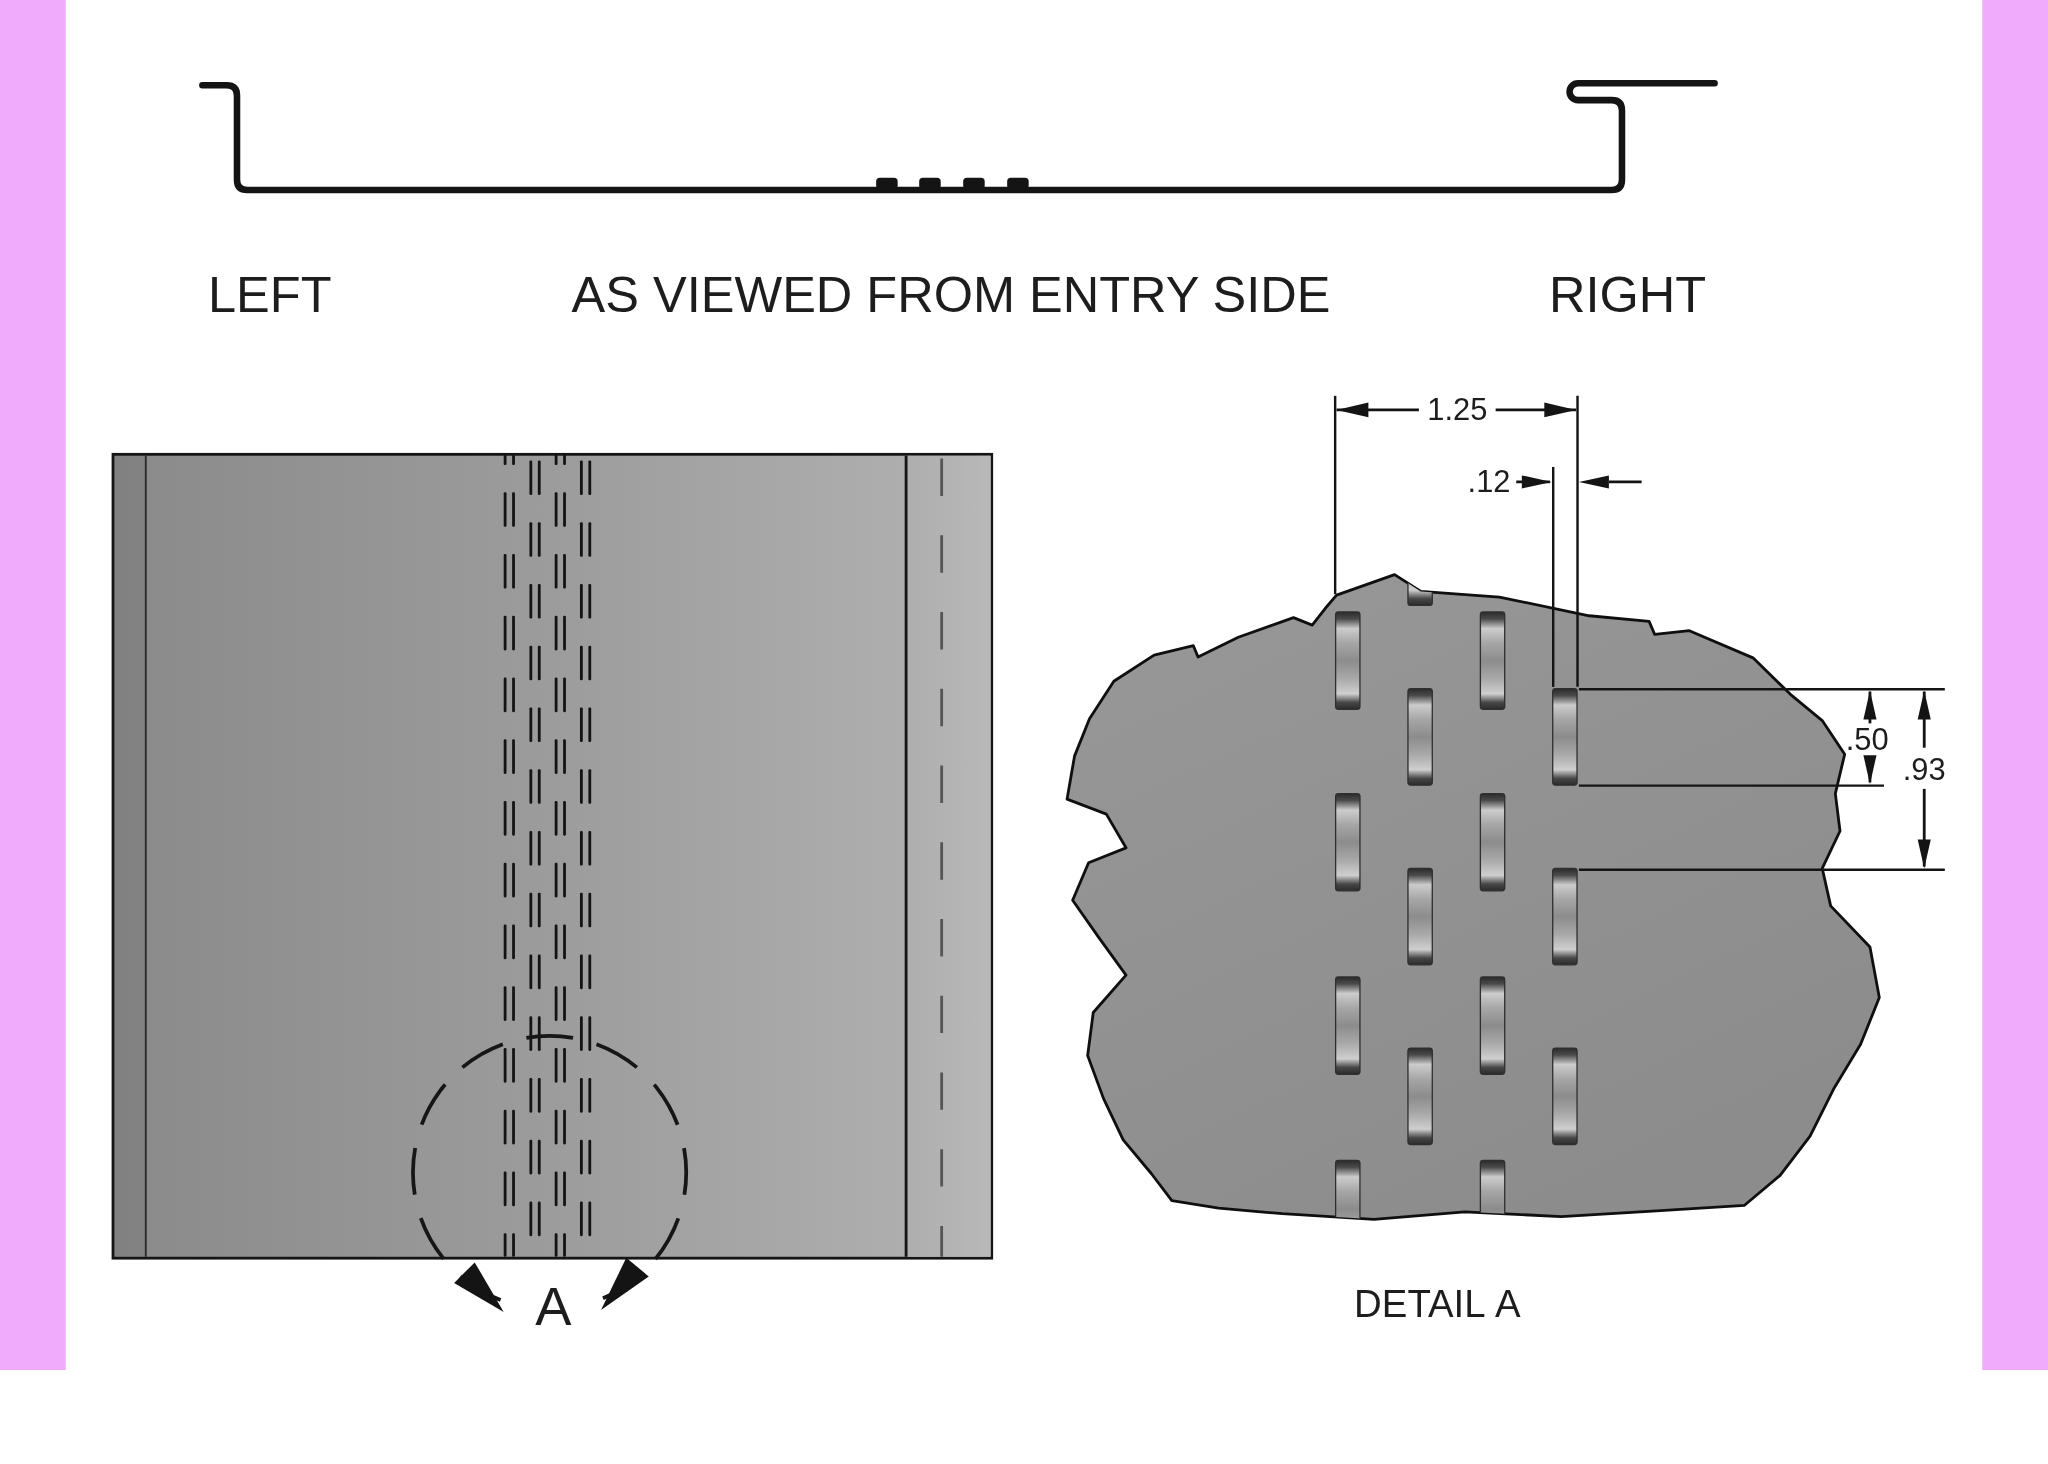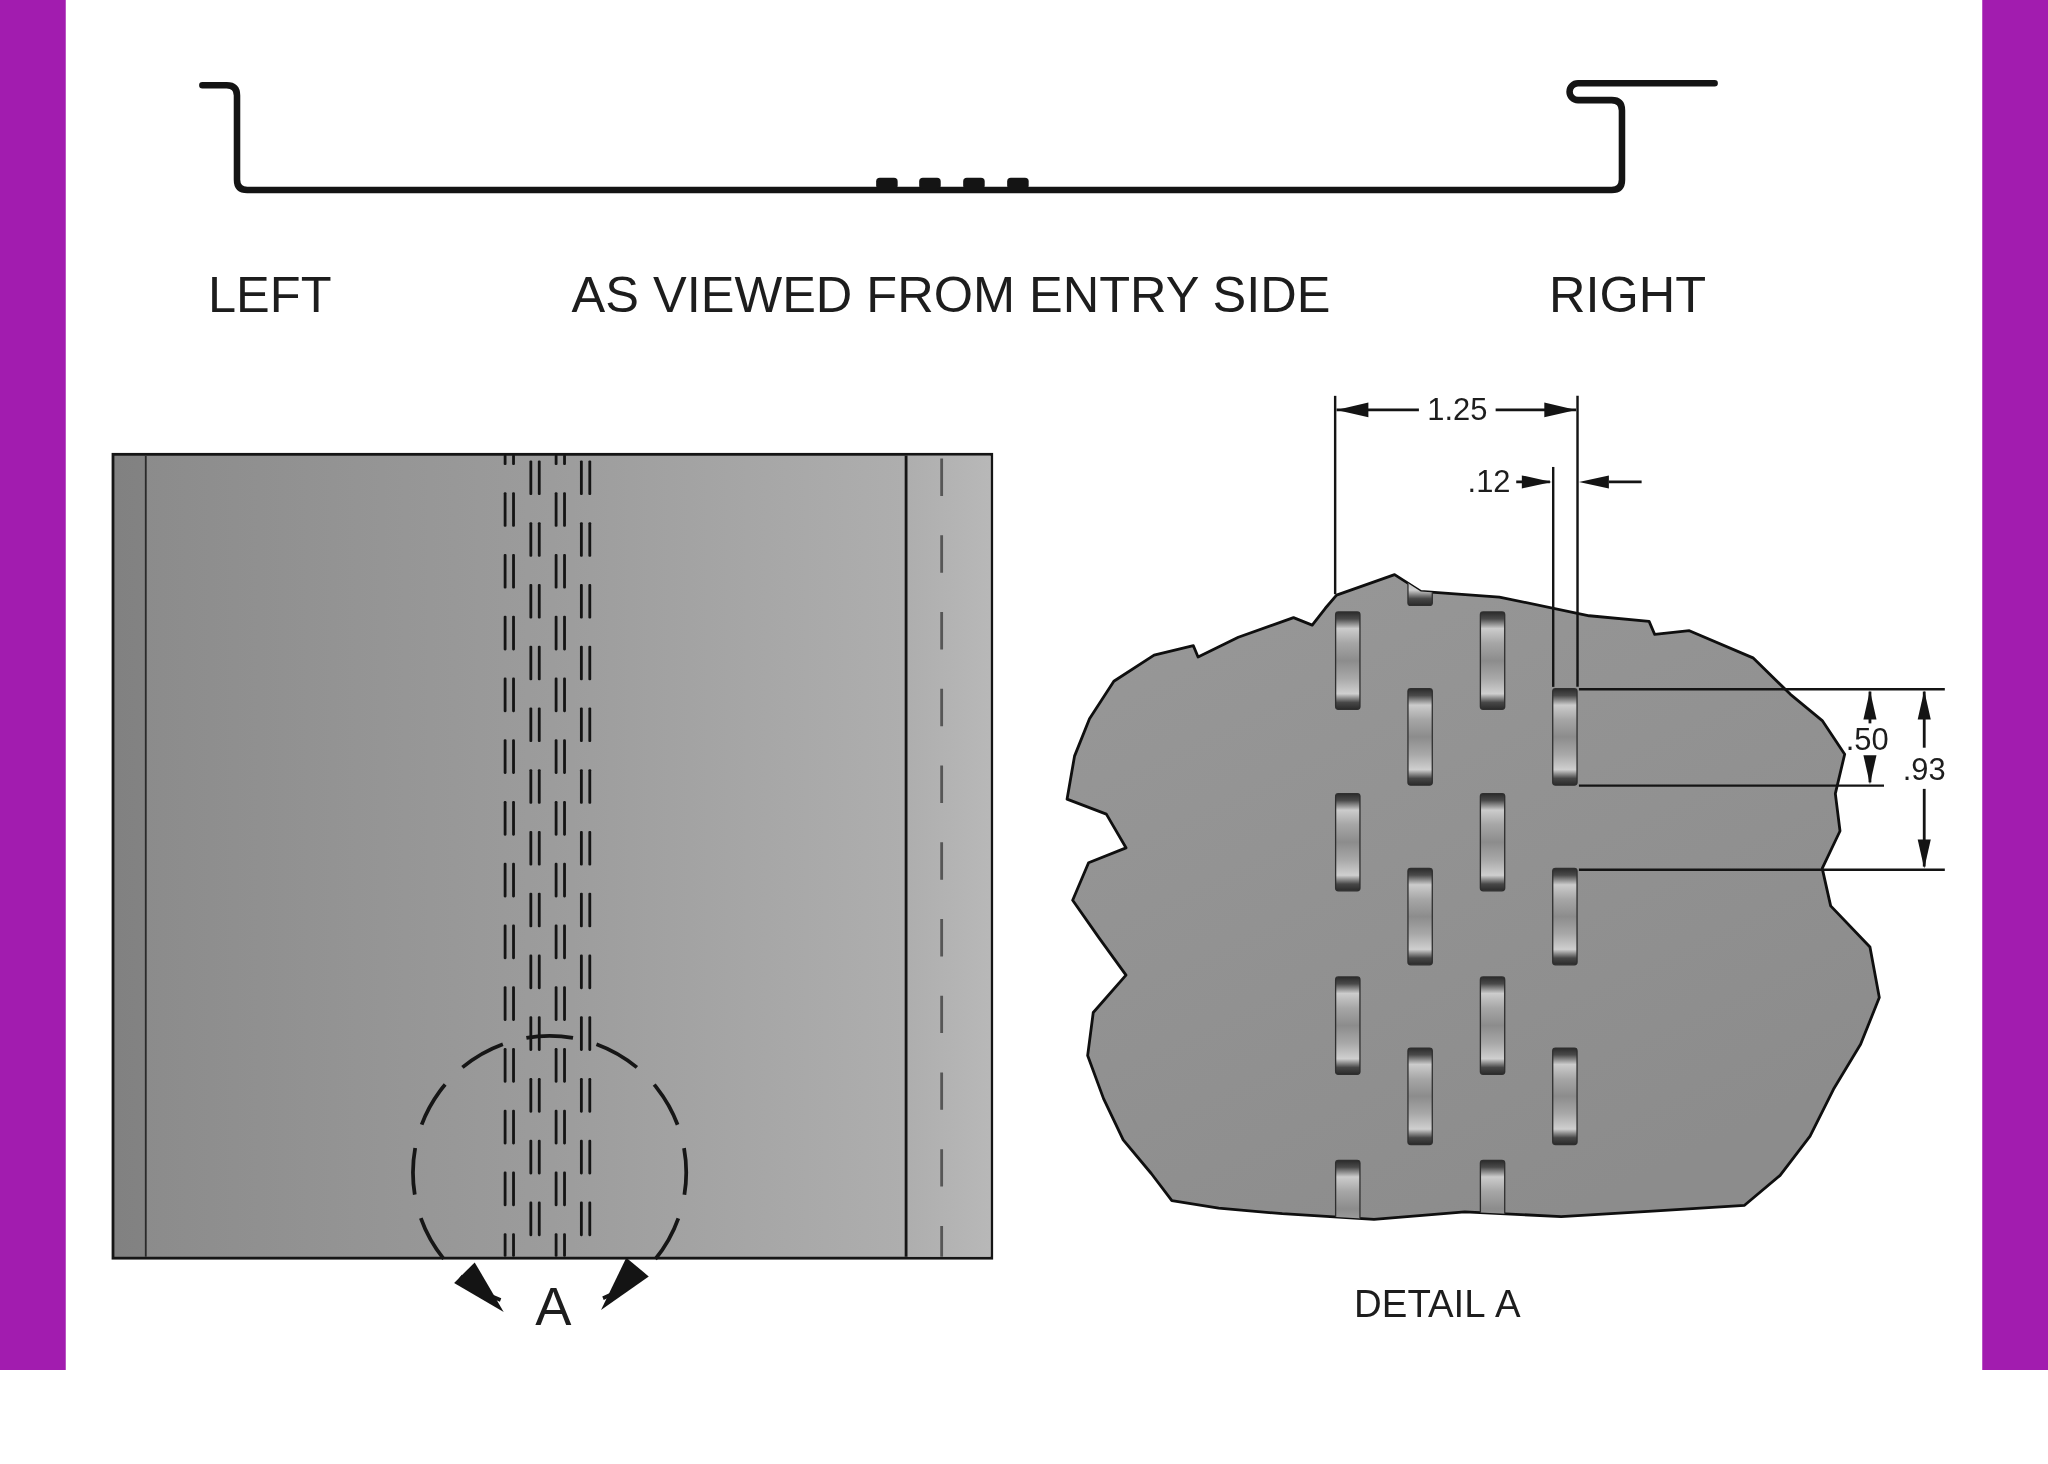--- a/index.html
+++ b/index.html
@@ -1,16 +1,16 @@
 <!DOCTYPE html>
 <html><head>
 <meta charset="utf-8">
 <style>
   html,body{margin:0;padding:0;background:#ffffff;}
-  .canvas{position:relative;width:2048px;height:1370px;background:#a21caf;overflow:hidden;}
+  .canvas{position:relative;width:2048px;height:1370px;background:#f0abfc;overflow:hidden;}
   svg{display:block;width:100%;height:100%;}
   .t-label{font:400 54px "Liberation Sans", sans-serif;fill:#1d1d1d;text-anchor:middle;}
   .t-callout{font:400 58px "Liberation Sans", sans-serif;fill:#1d1d1d;text-anchor:middle;}
   .t-detail{font:400 41px "Liberation Sans", sans-serif;fill:#1d1d1d;text-anchor:middle;}
   .t-dim{font:400 33px "Liberation Sans", sans-serif;fill:#1d1d1d;text-anchor:middle;}
   .dimline{stroke:#141414;stroke-width:3;fill:none;}
   .extline{stroke:#141414;stroke-width:2.6;fill:none;}
   .dimarrow{fill:#141414;stroke:none;}
 </style>
 </head>

